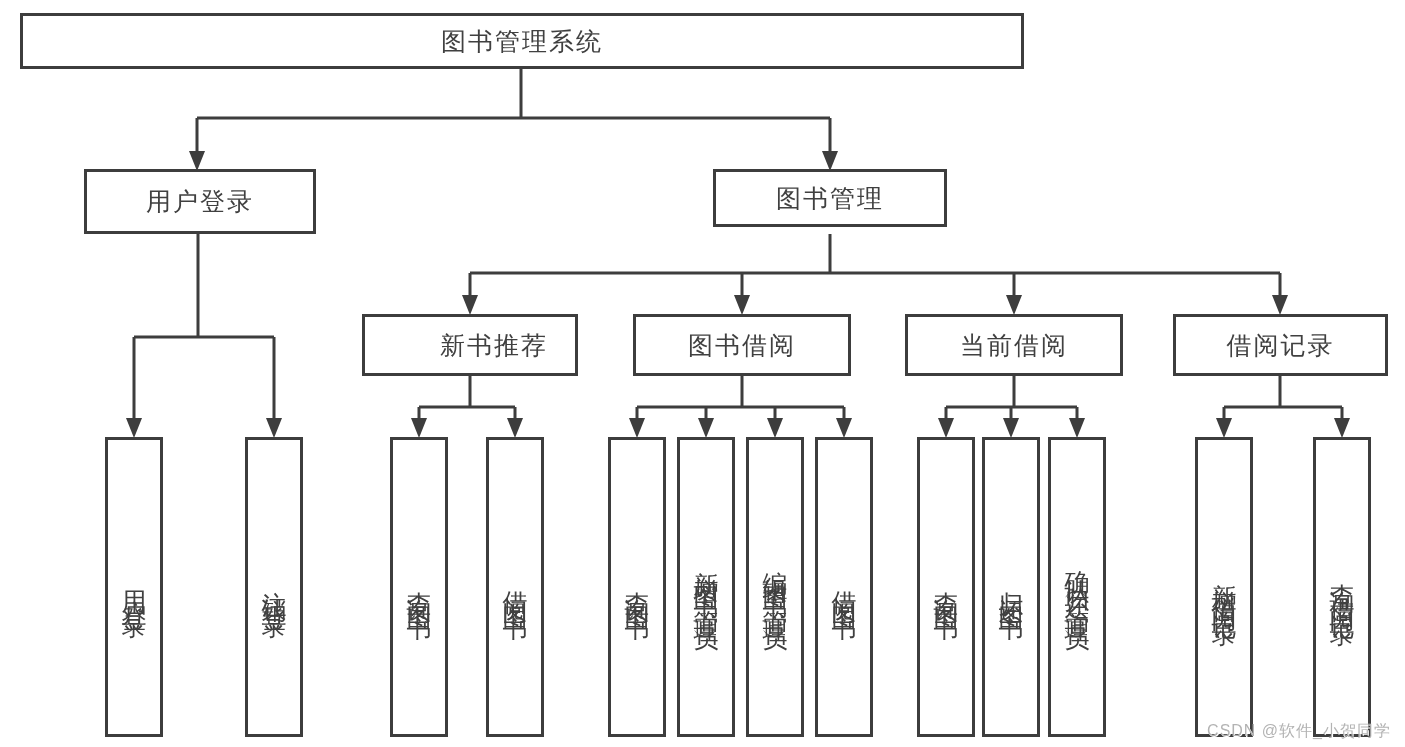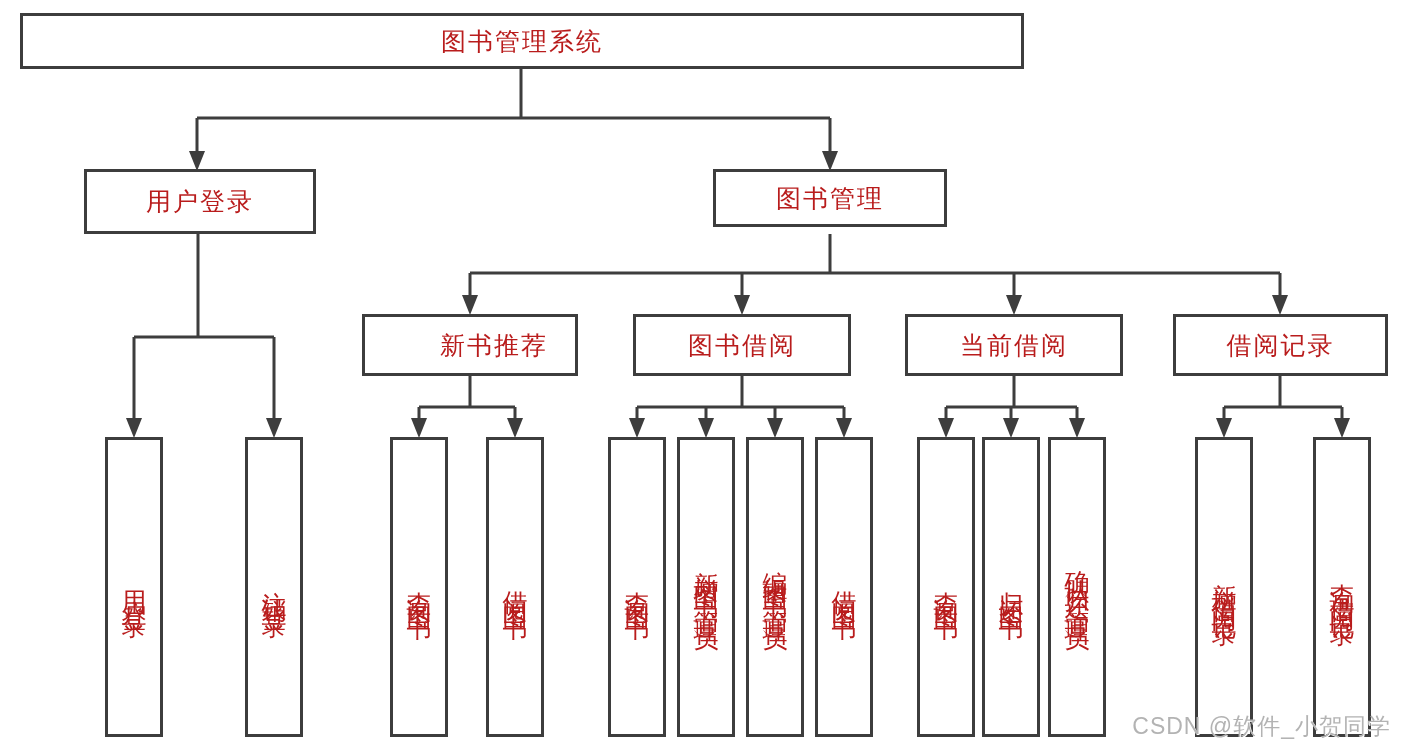--- a/index.html
+++ b/index.html
@@ -15,21 +15,21 @@
     position: absolute;
     left: 0; top: 0;
     width: 1405px; height: 747px;
     z-index: 0;
   }
   .node {
     position: absolute;
     box-sizing: border-box;
     border: 3px solid #3d3d3d;
     background: #ffffff;
-    color: #b91c1c;
+    color: #404040;
     display: flex;
     align-items: center;
     justify-content: center;
     z-index: 1;
     text-align: right;
   }
   .hlabel {
     font-size: 25px;
     letter-spacing: 2px;
     white-space: nowrap;
@@ -39,21 +39,21 @@
     text-orientation: mixed;
     font-size: 25px;
     letter-spacing: 8px;
     line-height: 1;
     white-space: nowrap;
   }
   .watermark {
     position: absolute;
     right: 14px;
     bottom: 5px;
-    font-size: 23px;
+    font-size: 16px;
     letter-spacing: 1px;
     color: #b3b3b3;
     text-shadow: 1px 1px 0 #ffffff;
     z-index: 2;
     white-space: nowrap;
   }
 </style>
 </head>
 <body>
 

